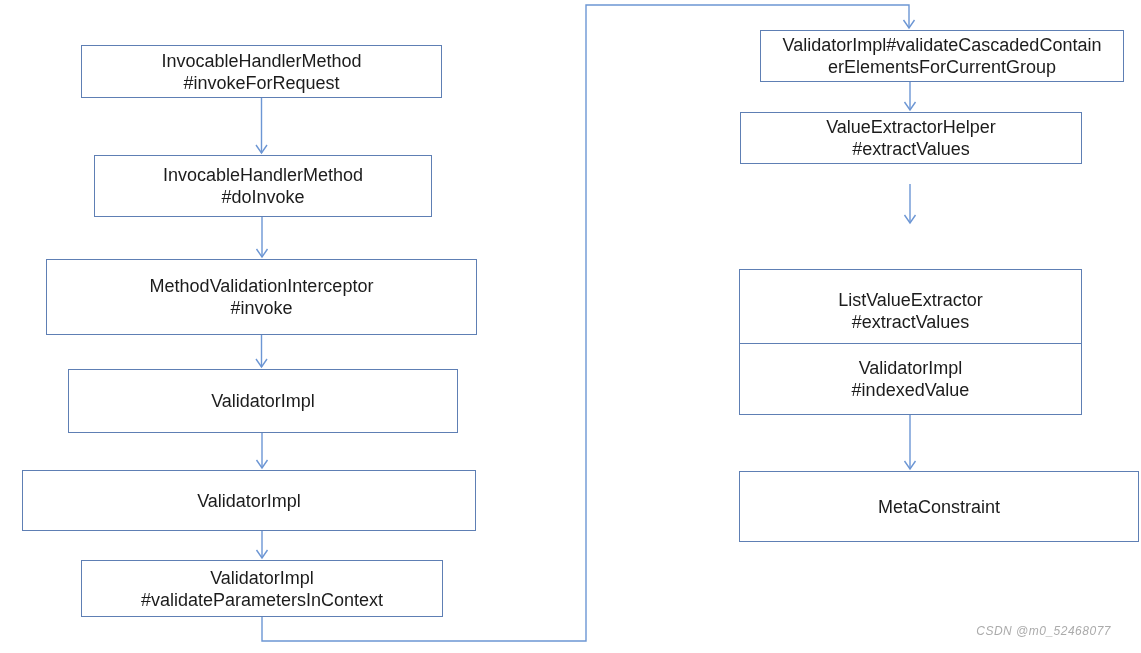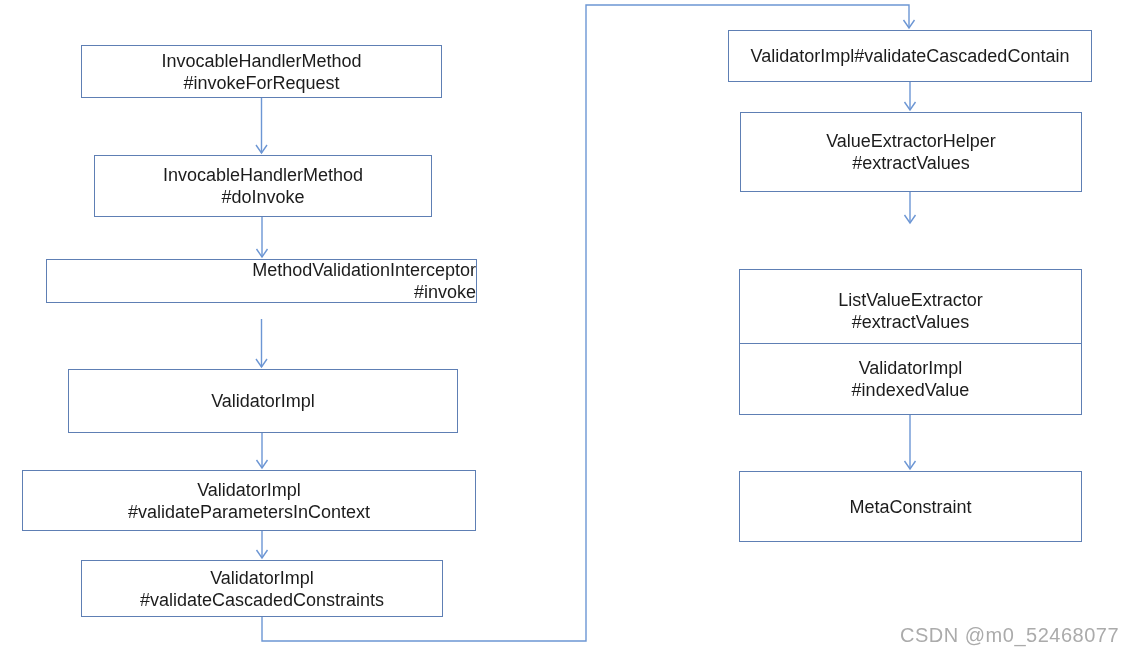--- a/index.html
+++ b/index.html
@@ -43,25 +43,26 @@
     align-items: center;
     justify-content: center;
     text-align: center;
     color: var(--text);
     font-size: 18px;
     line-height: 22px;
     white-space: nowrap;
   }
   .watermark {
     position: absolute;
-    right: 22px;
+    right: 30px;
     top: 624px;
     color: var(--watermark);
-    font-size: 20px;
+    font-size: 12px;
     letter-spacing: 0.5px;
+    font-style: italic;
   }
 </style>
 </head>
 <body>
 
 <div class="canvas">
 
   <svg class="edges-layer" width="1141" height="653" viewBox="0 0 1141 653" xmlns="http://www.w3.org/2000/svg">
     <defs>
       <marker id="arrowhead" markerUnits="userSpaceOnUse" markerWidth="14" markerHeight="16" refX="10" refY="7" orient="auto">
@@ -86,57 +87,57 @@
   <div class="flow-node" style="left:81px; top:45px; width:361px; height:53px;">
     <span>InvocableHandlerMethod</span>
     <span>#invokeForRequest</span>
   </div>
 
   <div class="flow-node" style="left:94px; top:155px; width:338px; height:62px;">
     <span>InvocableHandlerMethod</span>
     <span>#doInvoke</span>
   </div>
 
-  <div class="flow-node" style="left:46px; top:259px; width:431px; height:44px;align-items:flex-end;">
+  <div class="flow-node" style="left:46px; top:259px; width:431px; height:76px;">
     <span>MethodValidationInterceptor</span>
     <span>#invoke</span>
   </div>
 
   <div class="flow-node" style="left:68px; top:369px; width:390px; height:64px;">
     <span>ValidatorImpl</span>
   </div>
 
   <div class="flow-node" style="left:22px; top:470px; width:454px; height:61px;">
     <span>ValidatorImpl</span>
-    <span>#validateParametersInContext</span>
   </div>
 
   <div class="flow-node" style="left:81px; top:560px; width:362px; height:57px;">
     <span>ValidatorImpl</span>
-    <span>#validateCascadedConstraints</span>
+    <span>#validateParametersInContext</span>
   </div>
 
-  <div class="flow-node" style="left:728px; top:30px; width:364px; height:52px;">
+  <div class="flow-node" style="left:760px; top:30px; width:364px; height:52px;">
     <span>ValidatorImpl#validateCascadedContain</span>
+    <span>erElementsForCurrentGroup</span>
   </div>
 
-  <div class="flow-node" style="left:740px; top:112px; width:342px; height:80px;">
+  <div class="flow-node" style="left:740px; top:112px; width:342px; height:52px;">
     <span>ValueExtractorHelper</span>
     <span>#extractValues</span>
   </div>
 
   <div class="flow-node" style="left:739px; top:225px; width:343px; height:83px;margin-top:44px;">
     <span>ListValueExtractor</span>
     <span>#extractValues</span>
   </div>
 
   <div class="flow-node" style="left:739px; top:343px; width:343px; height:72px;">
     <span>ValidatorImpl</span>
     <span>#indexedValue</span>
   </div>
 
-  <div class="flow-node" style="left:739px; top:471px; width:343px; height:71px;gap:24px;">
+  <div class="flow-node" style="left:739px; top:471px; width:400px; height:71px;gap:24px;">
     <span>MetaConstraint</span>
   </div>
 
   <div class="watermark">CSDN @m0_52468077</div>
 
 </div>
 
 </body></html>

